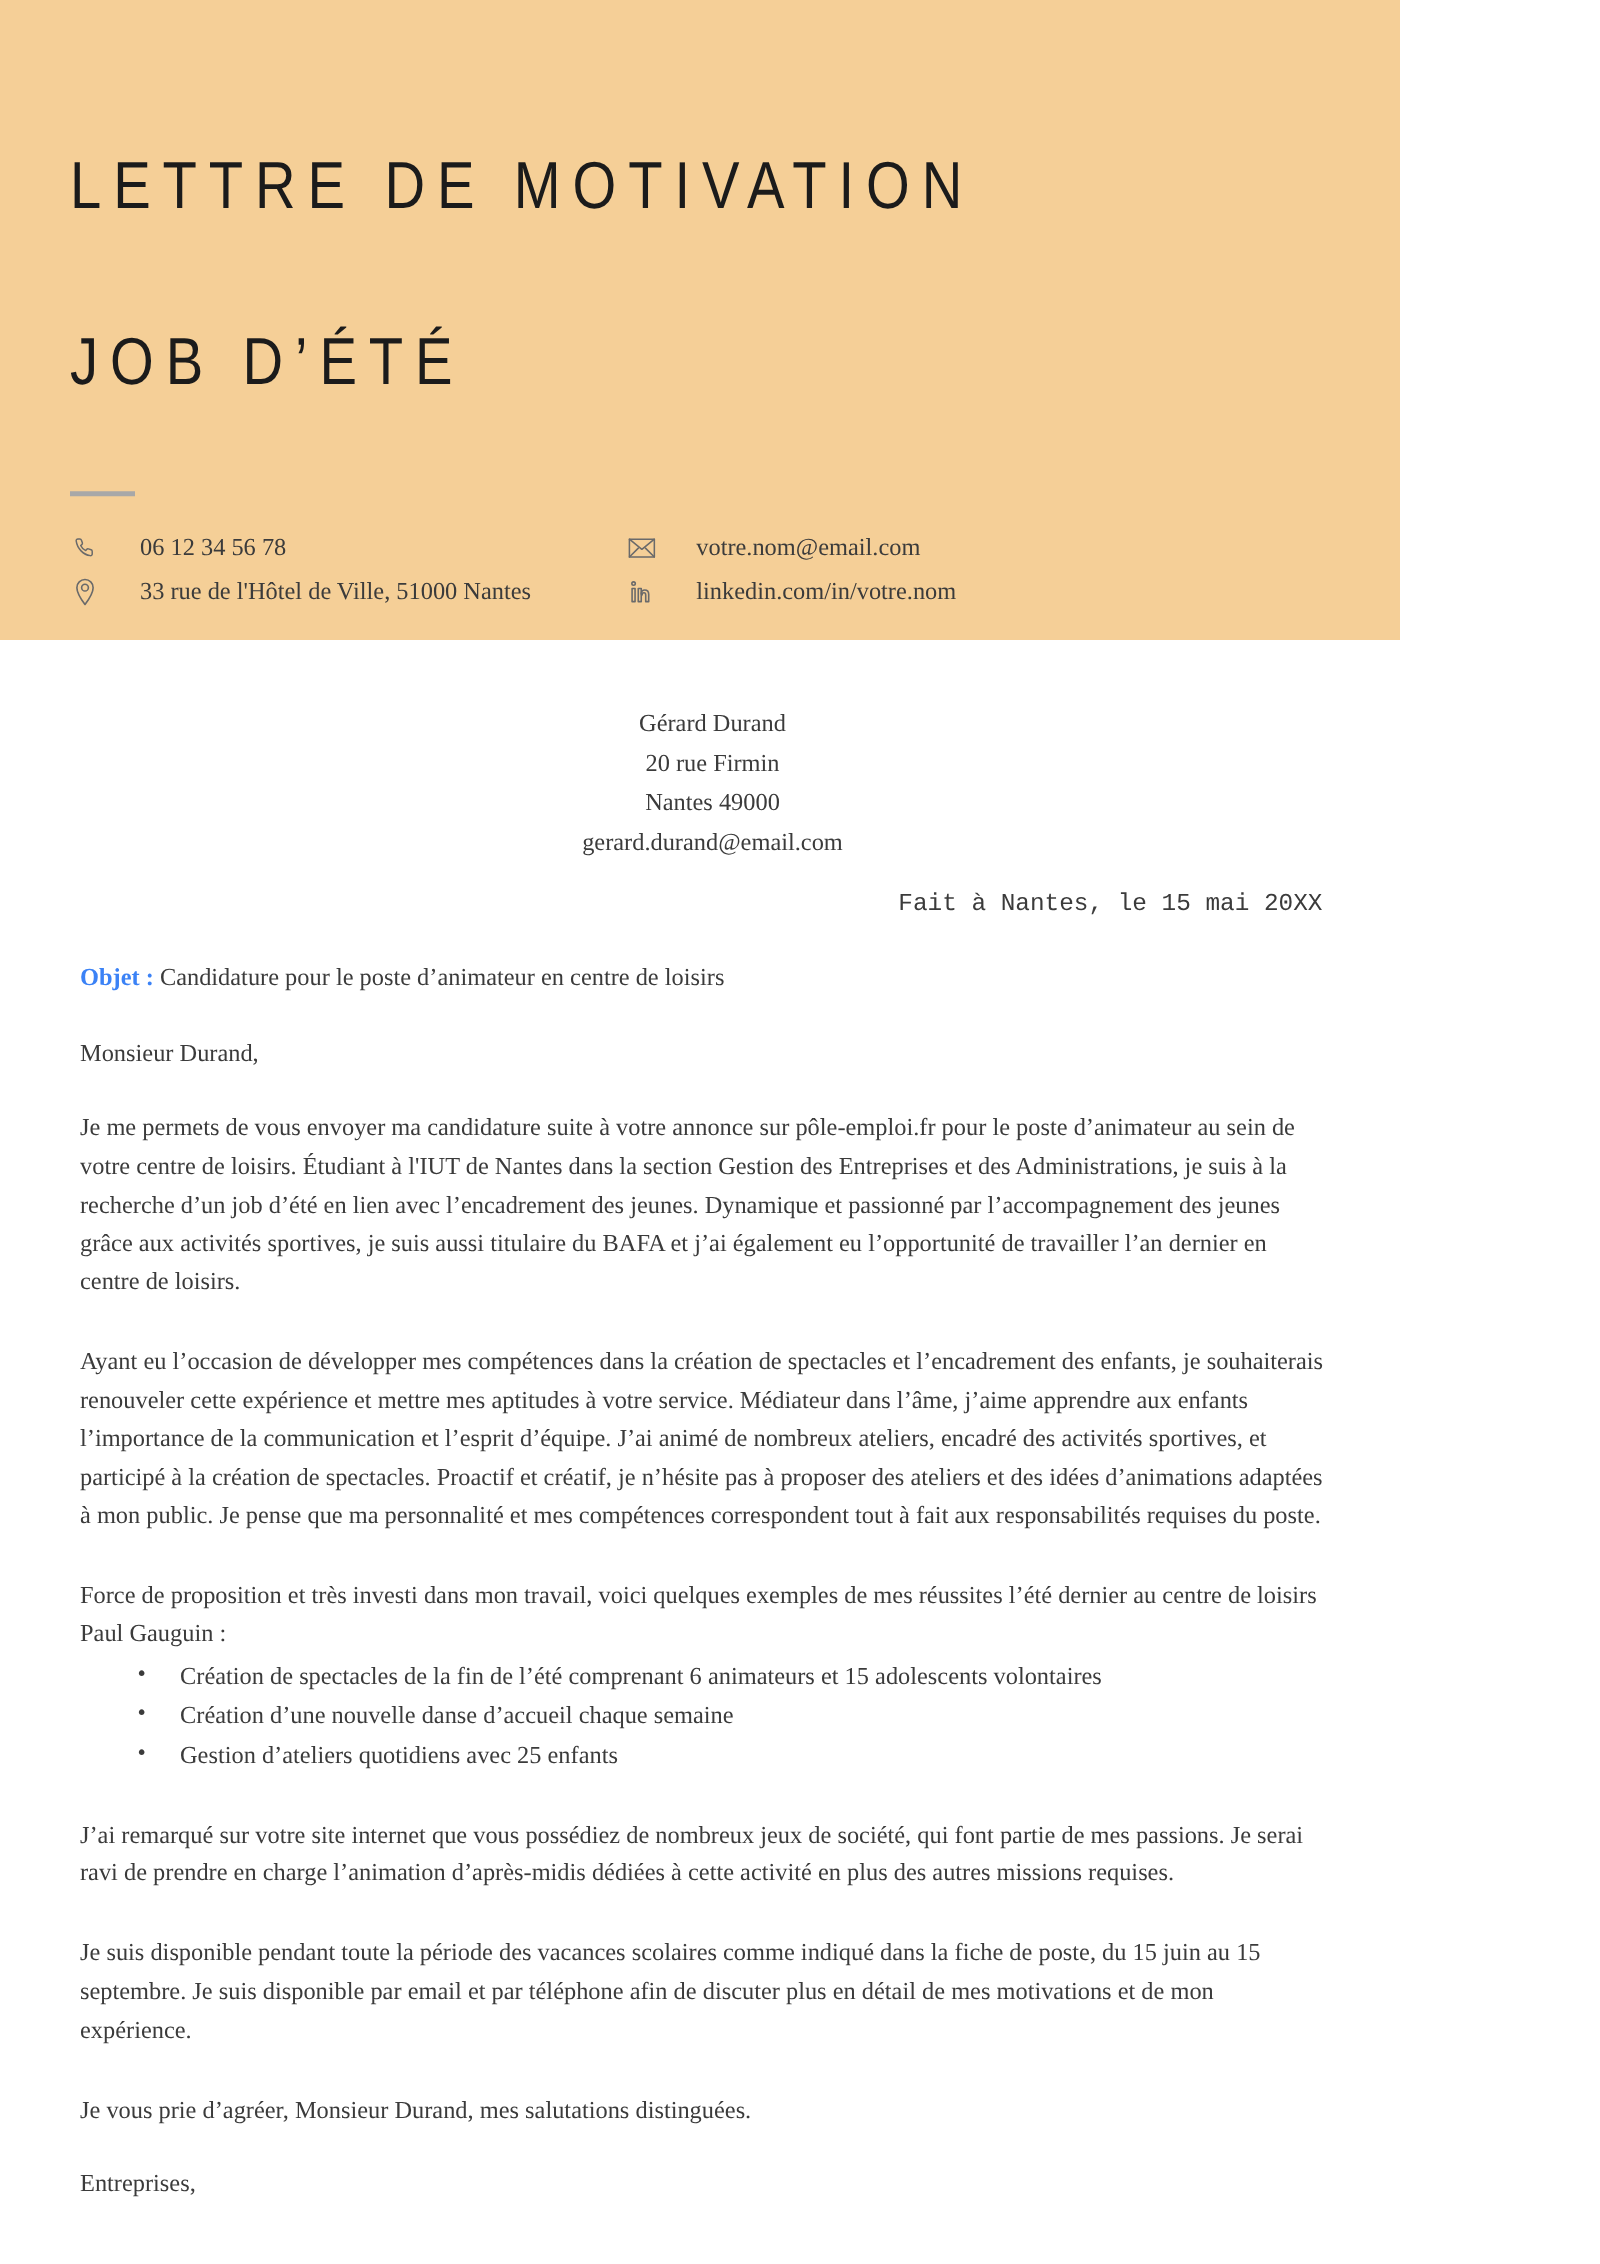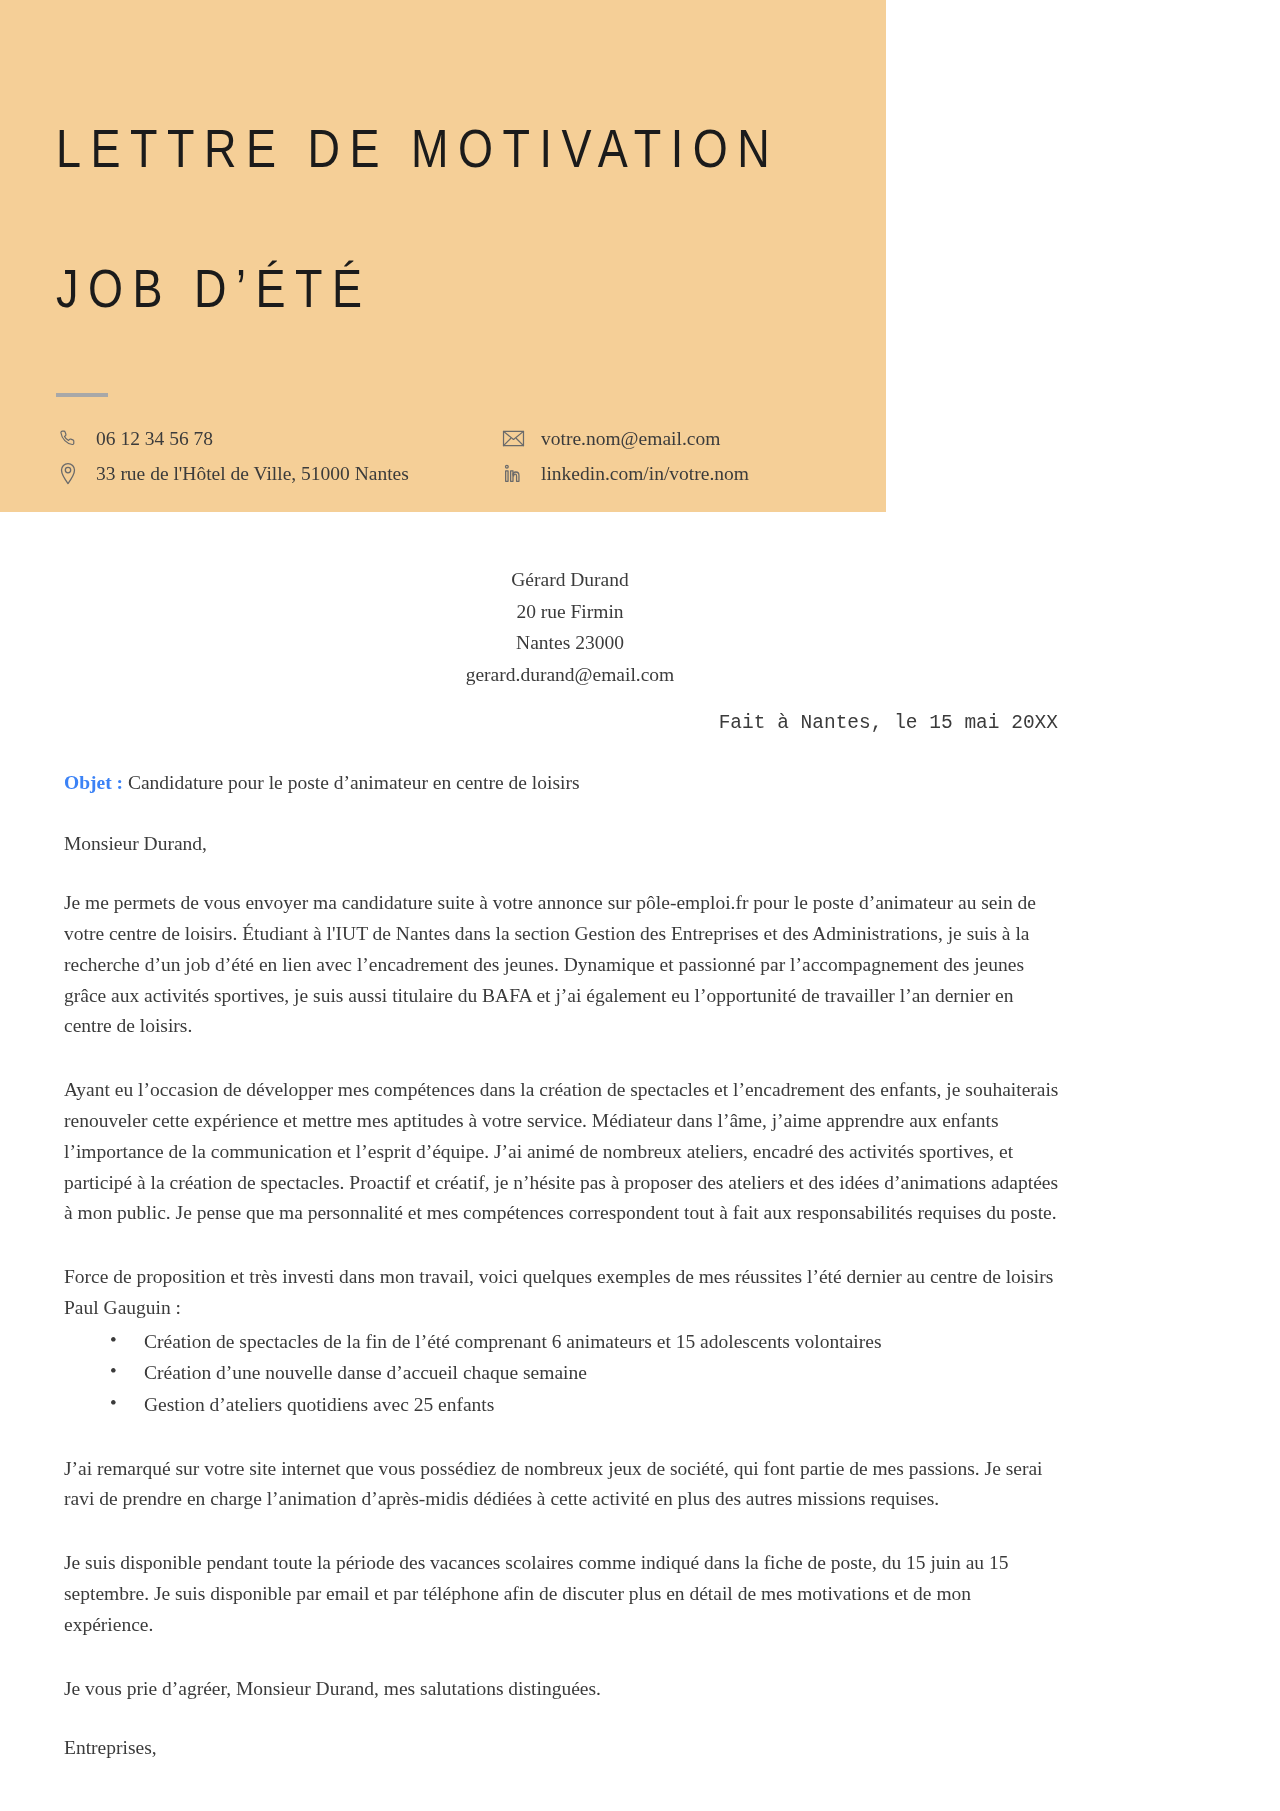--- a/index.html
+++ b/index.html
@@ -20,21 +20,21 @@
     min-height: 1811px;
     background: #ffffff;
     overflow: hidden;
   }
 
   
   .header {
     background: #f5cf97;
     padding: 44px 0 26px 0;
     box-sizing: border-box;
-    width: 886px;
+    width: 1120px;
   }
   .header-inner {
     padding-left: 56px;
     padding-right: 40px;
   }
   .doc-title {
     font-family: "Liberation Sans", "DejaVu Sans", sans-serif;
     font-weight: 300;
     font-size: 45px;
     letter-spacing: 9.5px;
@@ -57,21 +57,21 @@
     display: grid;
     grid-template-columns: 445px auto;
     row-gap: 11px;
     column-gap: 0;
     font-size: 19.5px;
     color: #3b3b3b;
   }
   .contact-item {
     display: flex;
     align-items: center;
-    gap: 16px;
+    gap: 32px;
   }
   .contact-item .ico {
     width: 24px;
     height: 24px;
     display: inline-flex;
     align-items: center;
     justify-content: center;
     flex: 0 0 24px;
     color: #6a6a6a;
   }
@@ -206,21 +206,21 @@
 
       </div>
     </div>
   </header>
 
   <main class="body-wrap">
 
     <div class="recipient">
       <div>Gérard Durand</div>
       <div>20 rue Firmin</div>
-      <div>Nantes 23000</div>
+      <div>Nantes 49000</div>
       <div>gerard.durand@email.com</div>
     </div>
 
     <div class="date-line">Fait à Nantes, le 15 mai 20XX</div>
 
     <div class="objet">
       <b>Objet :</b><span> Candidature pour le poste d’animateur en centre de loisirs</span>
     </div>
 
     <div class="salutation">Monsieur Durand,</div>

